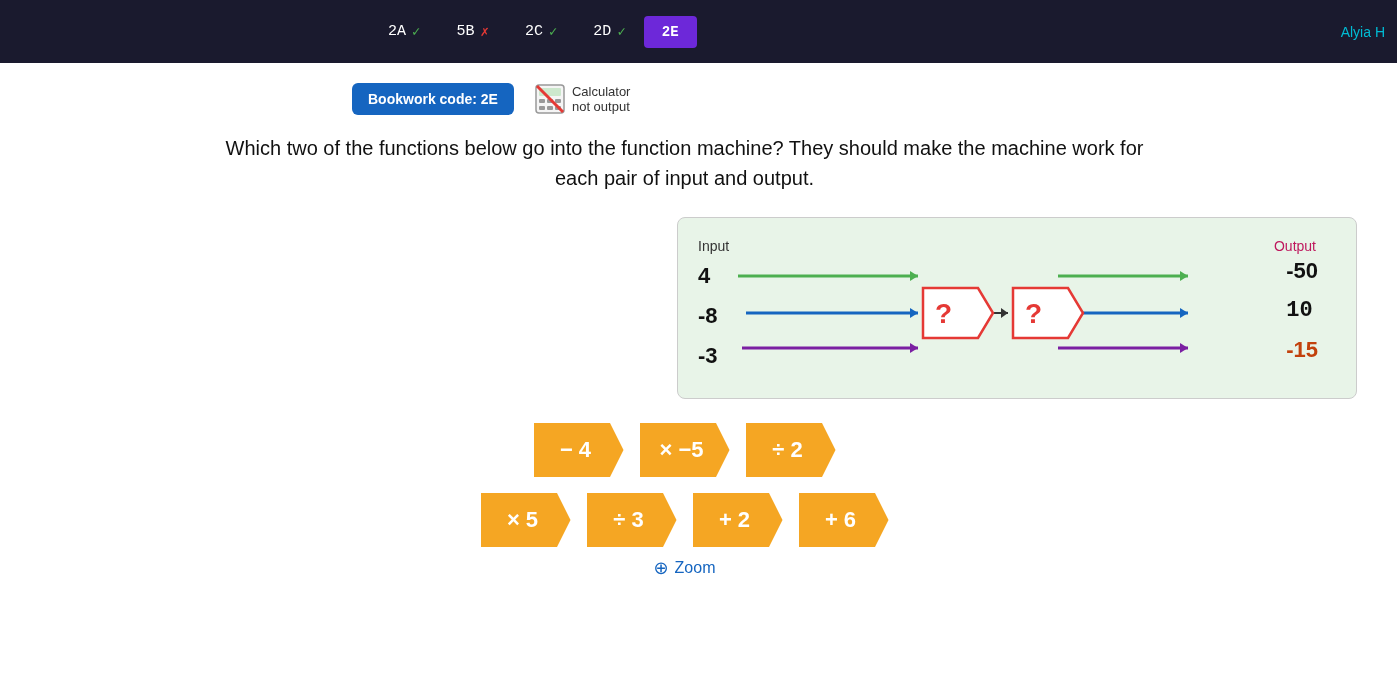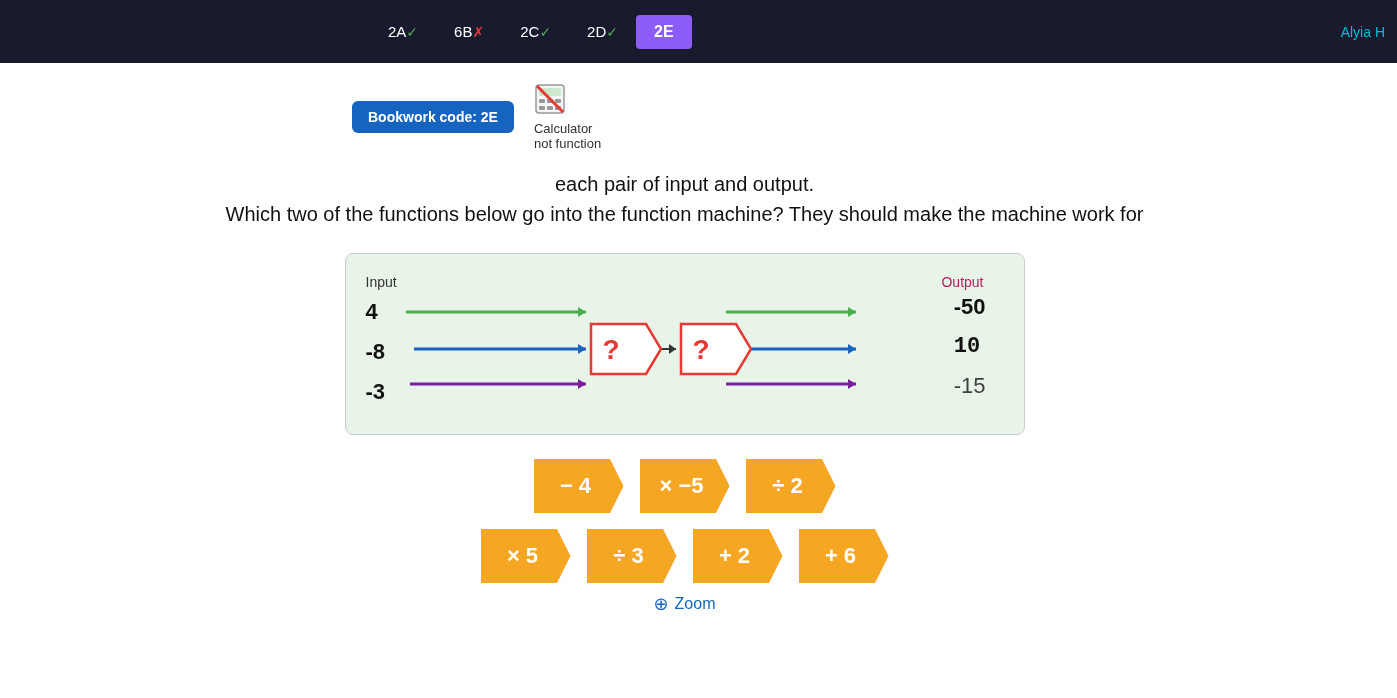--- a/index.html
+++ b/index.html
@@ -22,34 +22,36 @@
     }
     .nav-tabs {
       display: flex;
       align-items: center;
       gap: 0;
       margin-left: 350px;
     }
     .nav-tab {
       display: flex;
       align-items: center;
+      gap: 6px;
       padding: 8px 18px;
       color: white;
       font-size: 15px;
       font-weight: 500;
       cursor: pointer;
       border-radius: 4px 4px 0 0;
+      font-family: Liberation Mono, monospace;
     }
     .nav-tab .check { color: #4caf50; font-size: 14px; }
     .nav-tab .cross { color: #e53935; font-size: 14px; }
     .nav-tab.active-tab {
-      background: #8b5cf6;
+      background: #6d28d9;
       color: white;
       font-weight: bold;
-      font-size: 16px;
+      font-size: 14px;
       border-radius: 4px;
     }
     .nav-tab.summary-tab {
       background: transparent;
       color: #00bcd4;
       font-size: 18px;
       font-weight: bold;
     }
     .user-info {
       position: absolute;
@@ -76,25 +78,24 @@
     .bookwork-badge {
       background: #1565c0;
       color: white;
       font-size: 14px;
       font-weight: bold;
       padding: 8px 16px;
       border-radius: 6px;
     }
     .calculator-info {
       display: flex;
-      align-items: flex-start;
+      align-items: center;
       gap: 6px;
       color: #333;
       font-size: 13px;
-      flex-direction: column;
     }
     .calc-icon {
       width: 32px;
       height: 32px;
       position: relative;
       display: inline-flex;
       align-items: center;
       justify-content: center;
     }
     .calc-icon svg {
@@ -108,21 +109,21 @@
       font-size: 20px;
       color: #111;
       line-height: 1.5;
       margin-bottom: 24px;
       padding: 0 60px;
     }
 
     
     .diagram-container {
       display: flex;
-      justify-content: center;
+      justify-content: flex-end;
       margin-bottom: 24px;
     }
     .diagram-box {
       background: #e8f4e8;
       border: 1px solid #ccc;
       border-radius: 8px;
       padding: 20px 30px 20px 20px;
       position: relative;
       width: 680px;
     }
@@ -178,21 +179,21 @@
 </head>
 <body>
 
 <div class="top-nav">
   <div class="nav-tabs">
     <div class="nav-tab">
       <span>2A</span>
       <span class="check">✓</span>
     </div>
     <div class="nav-tab">
-      <span>6B</span>
+      <span>5B</span>
       <span class="cross">✗</span>
     </div>
     <div class="nav-tab">
       <span>2C</span>
       <span class="check">✓</span>
     </div>
     <div class="nav-tab">
       <span>2D</span>
       <span class="check">✓</span>
     </div>
@@ -220,28 +221,28 @@
           <rect x="13" y="16" width="6" height="4" rx="1" fill="#999"></rect>
           <rect x="21" y="16" width="6" height="4" rx="1" fill="#999"></rect>
           <rect x="5" y="23" width="6" height="4" rx="1" fill="#999"></rect>
           <rect x="13" y="23" width="6" height="4" rx="1" fill="#999"></rect>
           <rect x="21" y="23" width="6" height="4" rx="1" fill="#999"></rect>
           <line x1="3" y1="3" x2="29" y2="29" stroke="#e53935" stroke-width="3"></line>
         </svg>
       </div>
       <div>
         <div>Calculator</div>
-        <div>not function</div>
+        <div>not output</div>
       </div>
     </div>
   </div>
 
   <div class="question-text">
+    <div>Which two of the functions below go into the function machine? They should make the machine work for</div>
     <div>each pair of input and output.</div>
-    <div>Which two of the functions below go into the function machine? They should make the machine work for</div>
   </div>
 
   <div class="diagram-container">
     <div class="diagram-box">
       <div style="display:flex; justify-content:space-between; margin-bottom:4px;">
         <span style="font-size:14px; color:#333;">Input</span>
         <span style="font-size:14px; color:#be185d; margin-right:10px;">Output</span>
       </div>
 
       <div style="position:relative; height:120px; width:620px;">
@@ -277,21 +278,21 @@
 
           <polygon points="315,30 370,30 385,55 370,80 315,80" fill="white" stroke="#e53935" stroke-width="2.5"></polygon>
         </svg>
 
         <div style="position:absolute; left:237px; top:40px; font-size:28px; font-weight:bold; color:#e53935; z-index:1;">?</div>
         <div style="position:absolute; left:327px; top:40px; font-size:28px; font-weight:bold; color:#e53935; z-index:1;">?</div>
 
         <div style="position:absolute; right:0; top:0; display:flex; flex-direction:column; gap:14px;">
           <span style="font-size:22px; font-weight:bold; color:#111;">-50</span>
           <span style="font-size:22px; font-weight:bold; color:#111;font-family:Liberation Mono, monospace;">10</span>
-          <span style="font-size:22px; font-weight:normal; color:#404040;">-15</span>
+          <span style="font-size:22px; font-weight:bold; color:#c2410c;">-15</span>
         </div>
       </div>
     </div>
   </div>
 
   <div class="options-section">
     <div class="options-row">
       <button class="option-btn">
         <span>− 4</span>
       </button>

